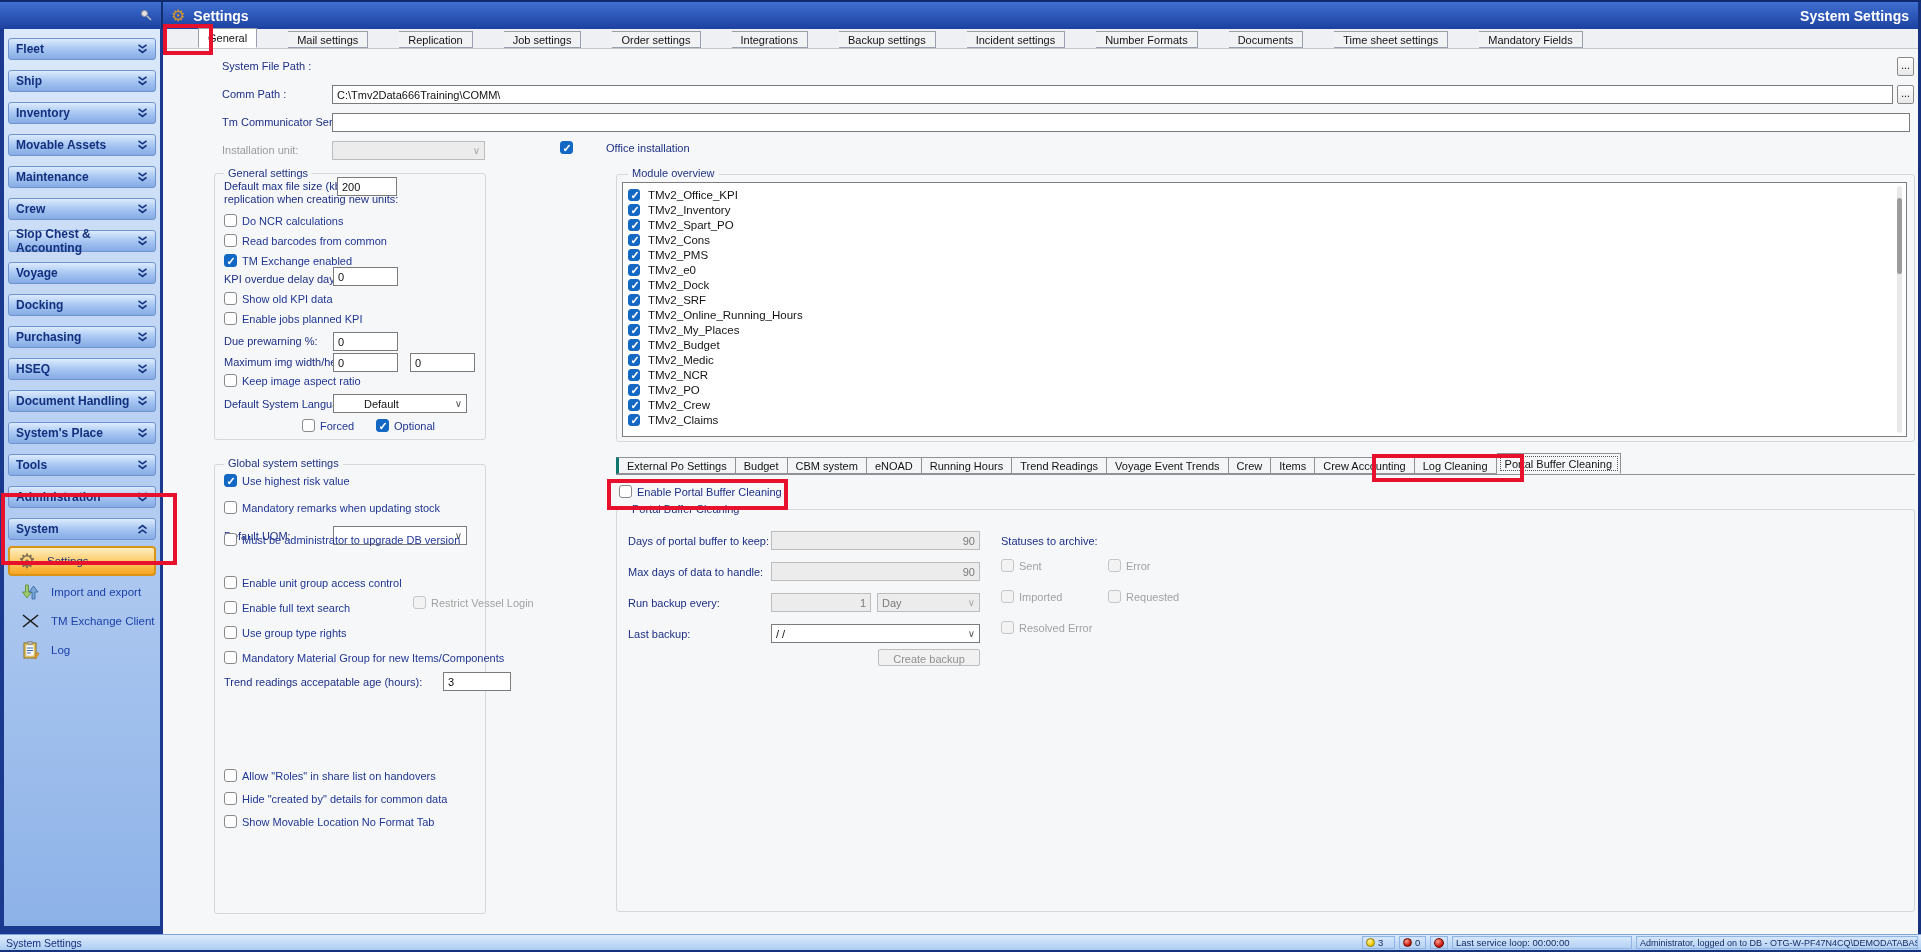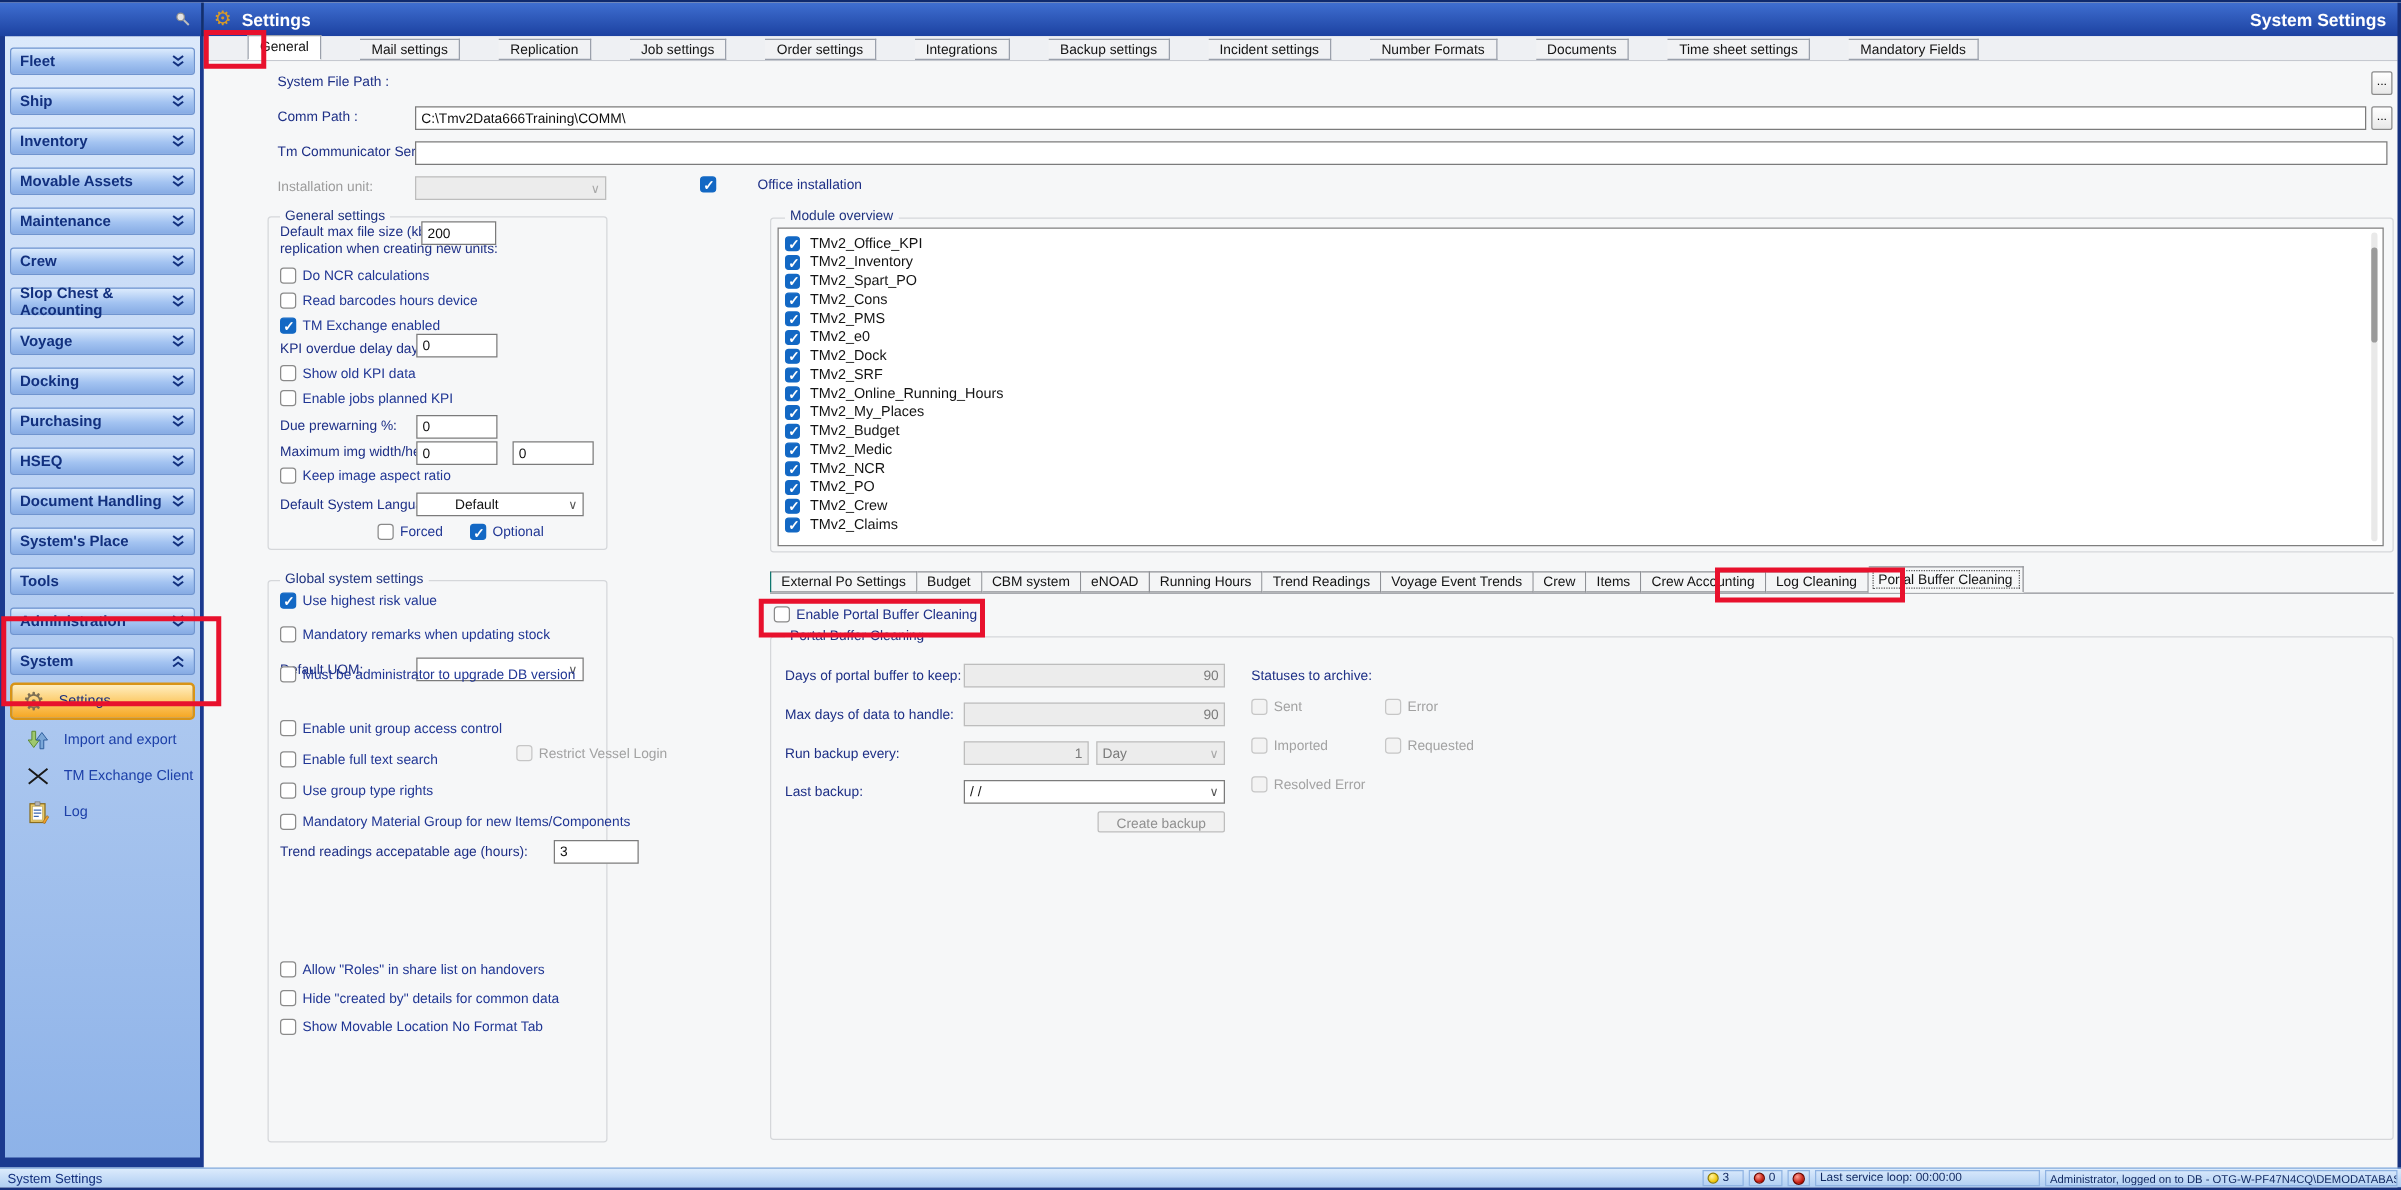--- a/index.html
+++ b/index.html
@@ -74,21 +74,21 @@
   .modlist{position:absolute;background:#fff;border:1px solid #7e7e7e;padding:4px 0 0 5px;overflow:hidden;}
   .modrow{display:flex;align-items:center;gap:8px;height:15px;color:#141414;font-size:11.5px;}
   .modrow .cb{width:12px;height:12px;}
   .vscroll{position:absolute;width:5px;background:#e9e9e9;border-radius:3px;}
   .vthumb{position:absolute;width:5px;background:#9b9b9b;border-radius:3px;}
 
   
   .subtabstrip{position:absolute;display:flex;align-items:flex-end;border-bottom:1px solid #8f9196;}
   .subtab{height:17px;line-height:16px;padding:0 8px;border:1px solid #8f9196;border-left:none;
     background:#f4f5f6;color:#131313;cursor:pointer;white-space:nowrap;}
-  .subtab:first-of-type{border-left:1px solid #0f766e;}
+  .subtab:first-of-type{border-left:3px solid #0f766e;}
   .subtab[data-active="true"]{background:#f6f7f8;height:21px;line-height:20px;border-bottom:1px solid #f6f7f8;
     outline:1px dotted #555;outline-offset:-4px;}
 
   .pbutton{position:absolute;height:17px;border:1px solid #bdbdbd;border-radius:2px;
     background:#f1f1f1;color:#8f8f8f;text-align:center;line-height:19px;}
 
   
   .statusbar{position:absolute;left:0;top:932px;width:1921px;height:16px;
     background:linear-gradient(#dcebfc,#aecdf2);border-top:1px solid #7da7dc;z-index:45;color:#14307d;}
   .statusbar .sb-left{position:absolute;left:6px;top:2px;font-size:10.5px;}
@@ -403,21 +403,21 @@
     <div class="flabel" style="left:61px;top:131px;">Default max file size (kb) for</div>
     <div class="flabel" style="left:61px;top:144px;">replication when creating new units:</div>
     <input class="tinput" style="left: 174px; top: 128px; width: 60px;" value="200">
 
     <div class="cbrow" style="left:61px;top:165px;">
       <span class="cb" data-checked="false"></span>
       <span class="cblabel">Do NCR calculations</span>
     </div>
     <div class="cbrow" style="left:61px;top:185px;">
       <span class="cb" data-checked="false"></span>
-      <span class="cblabel">Read barcodes hours device</span>
+      <span class="cblabel">Read barcodes from common</span>
     </div>
     <div class="cbrow" style="left:61px;top:205px;">
       <span class="cb" data-checked="true"></span>
       <span class="cblabel">TM Exchange enabled</span>
     </div>
 
     <div class="flabel" style="left:61px;top:224px;">KPI overdue delay days:</div>
     <input class="tinput" style="left: 170px; top: 218px; width: 65px;" value="0">
 
     <div class="cbrow" style="left:61px;top:243px;">

